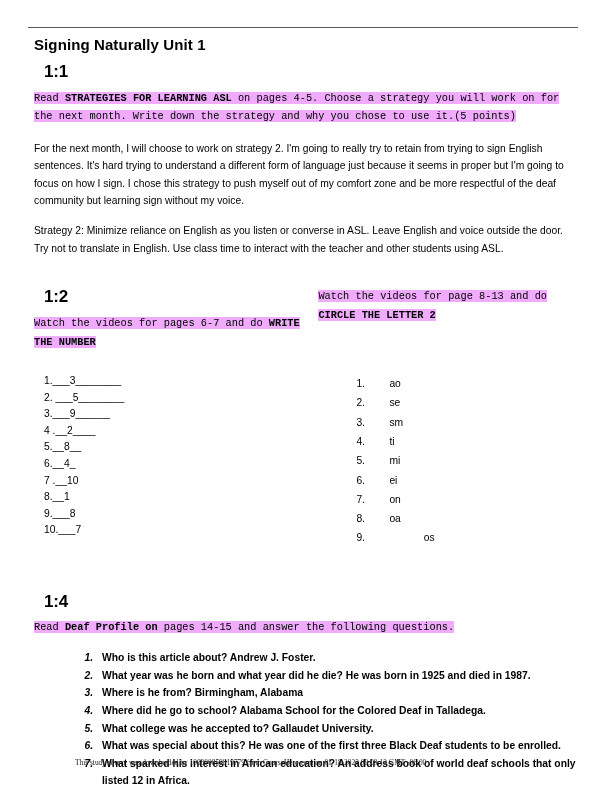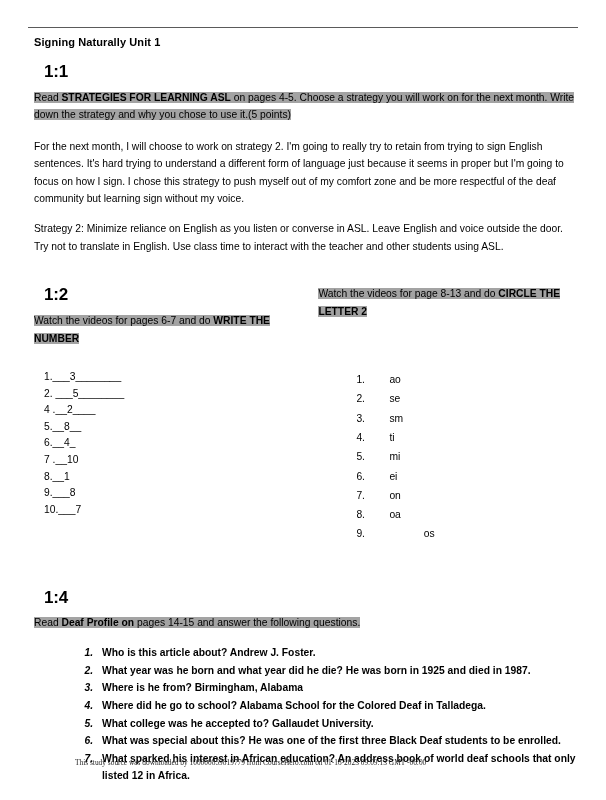--- a/index.html
+++ b/index.html
@@ -27,39 +27,40 @@
     left: 28px;
     top: 27px;
     width: 550px;
     height: 1px;
     background: #5a5a5a;
   }
   .doc-header {
     position: absolute;
     left: 34px;
     top: 36px;
-    font-size: 11px;
+    font-size: 15px;
     font-weight: bold;
     letter-spacing: 0.1px;
   }
   .content {
     position: absolute;
     left: 34px;
     top: 62px;
     width: 546px;
   }
   h2.section-num {
     font-size: 17px;
     font-weight: bold;
     margin: 0 0 7px 10px;
     letter-spacing: -0.2px;
   }
   .hl {
-    background: #a3a3a3;
+    background: #f0abfc;
     box-decoration-break: clone;
+    font-family: Liberation Mono, monospace;
     -webkit-box-decoration-break: clone;
   }
   p.body-text {
     font-size: 10.3px;
     line-height: 17.4px;
     margin: 0 0 13px 0;
     text-align: left;
   }
   p.instr {
     font-size: 10.3px;
@@ -168,20 +169,21 @@
     </section>
 
     <div class="cols">
 
       <div class="col-left">
         <h2 class="section-num">1:2</h2>
         <p class="instr"><span class="hl"><span>Watch the videos for pages 6-7 and do </span><b>WRITE THE NUMBER</b></span></p>
         <ul class="fill-list">
           <li>1.___3________</li>
           <li>2. ___5________</li>
+          <li>3.___9______</li>
           <li>4 .__2____</li>
           <li>5.__8__</li>
           <li>6.__4_</li>
           <li>7 .__10</li>
           <li>8.__1</li>
           <li>9.___8</li>
           <li>10.___7</li>
         </ul>
       </div>
 

